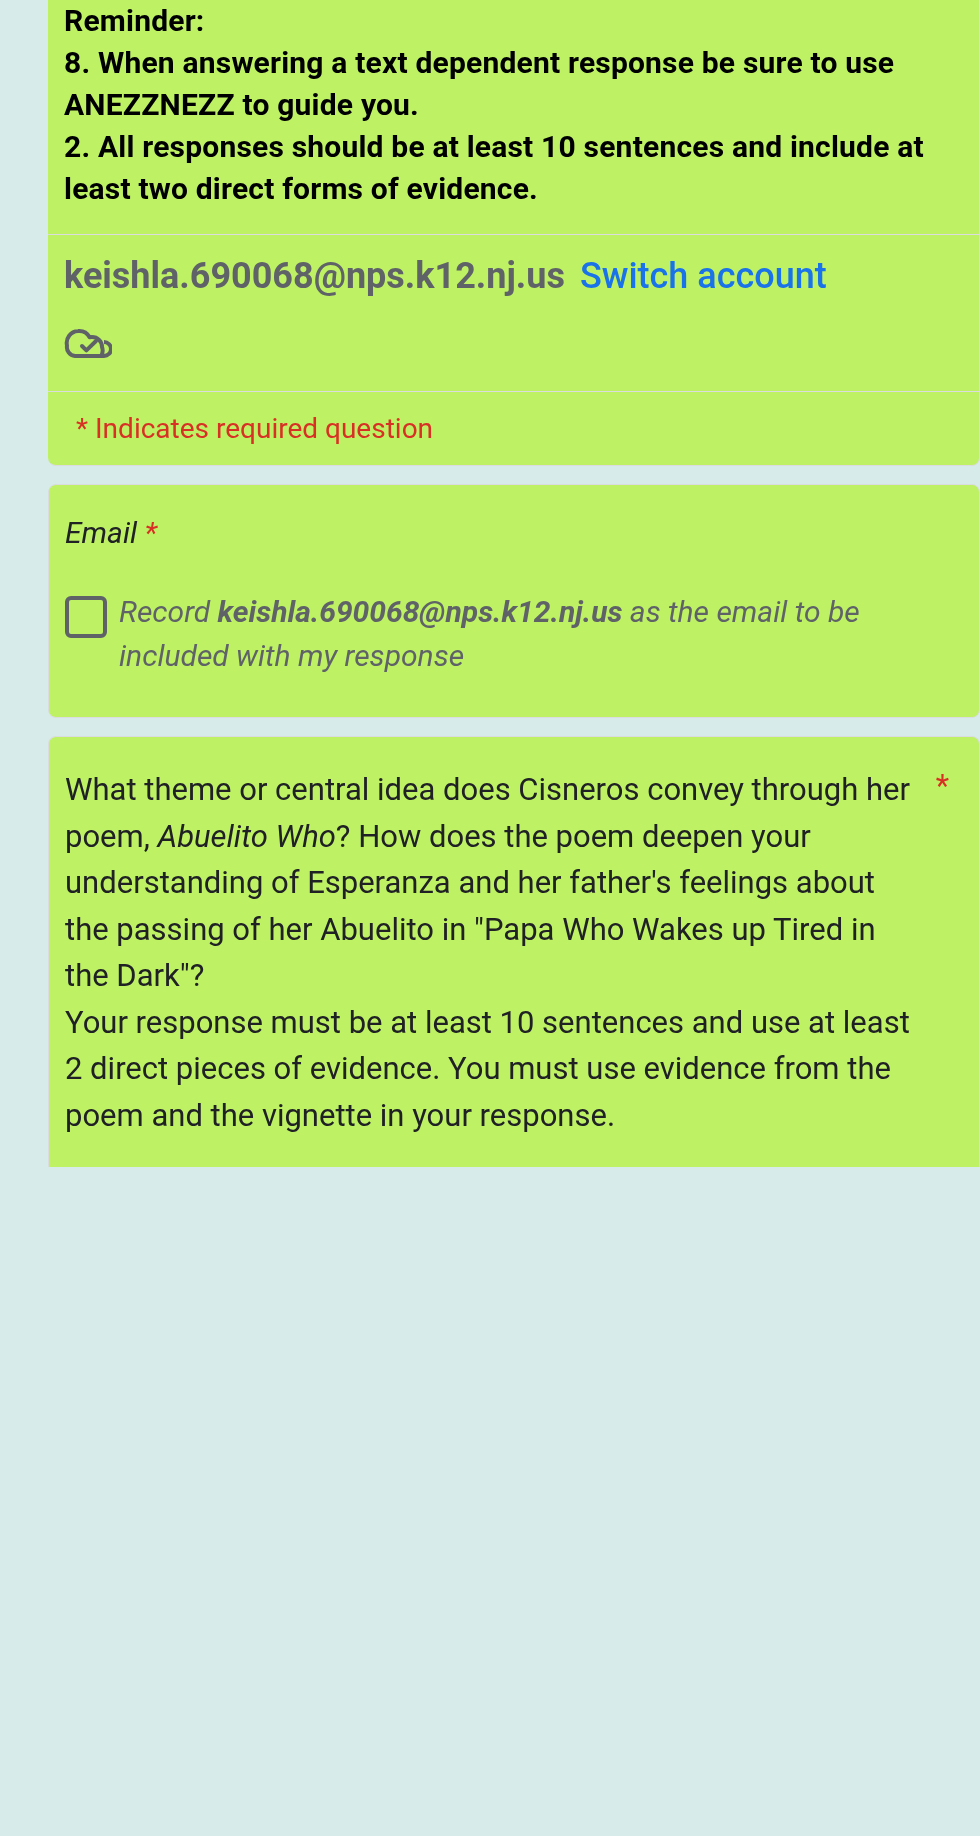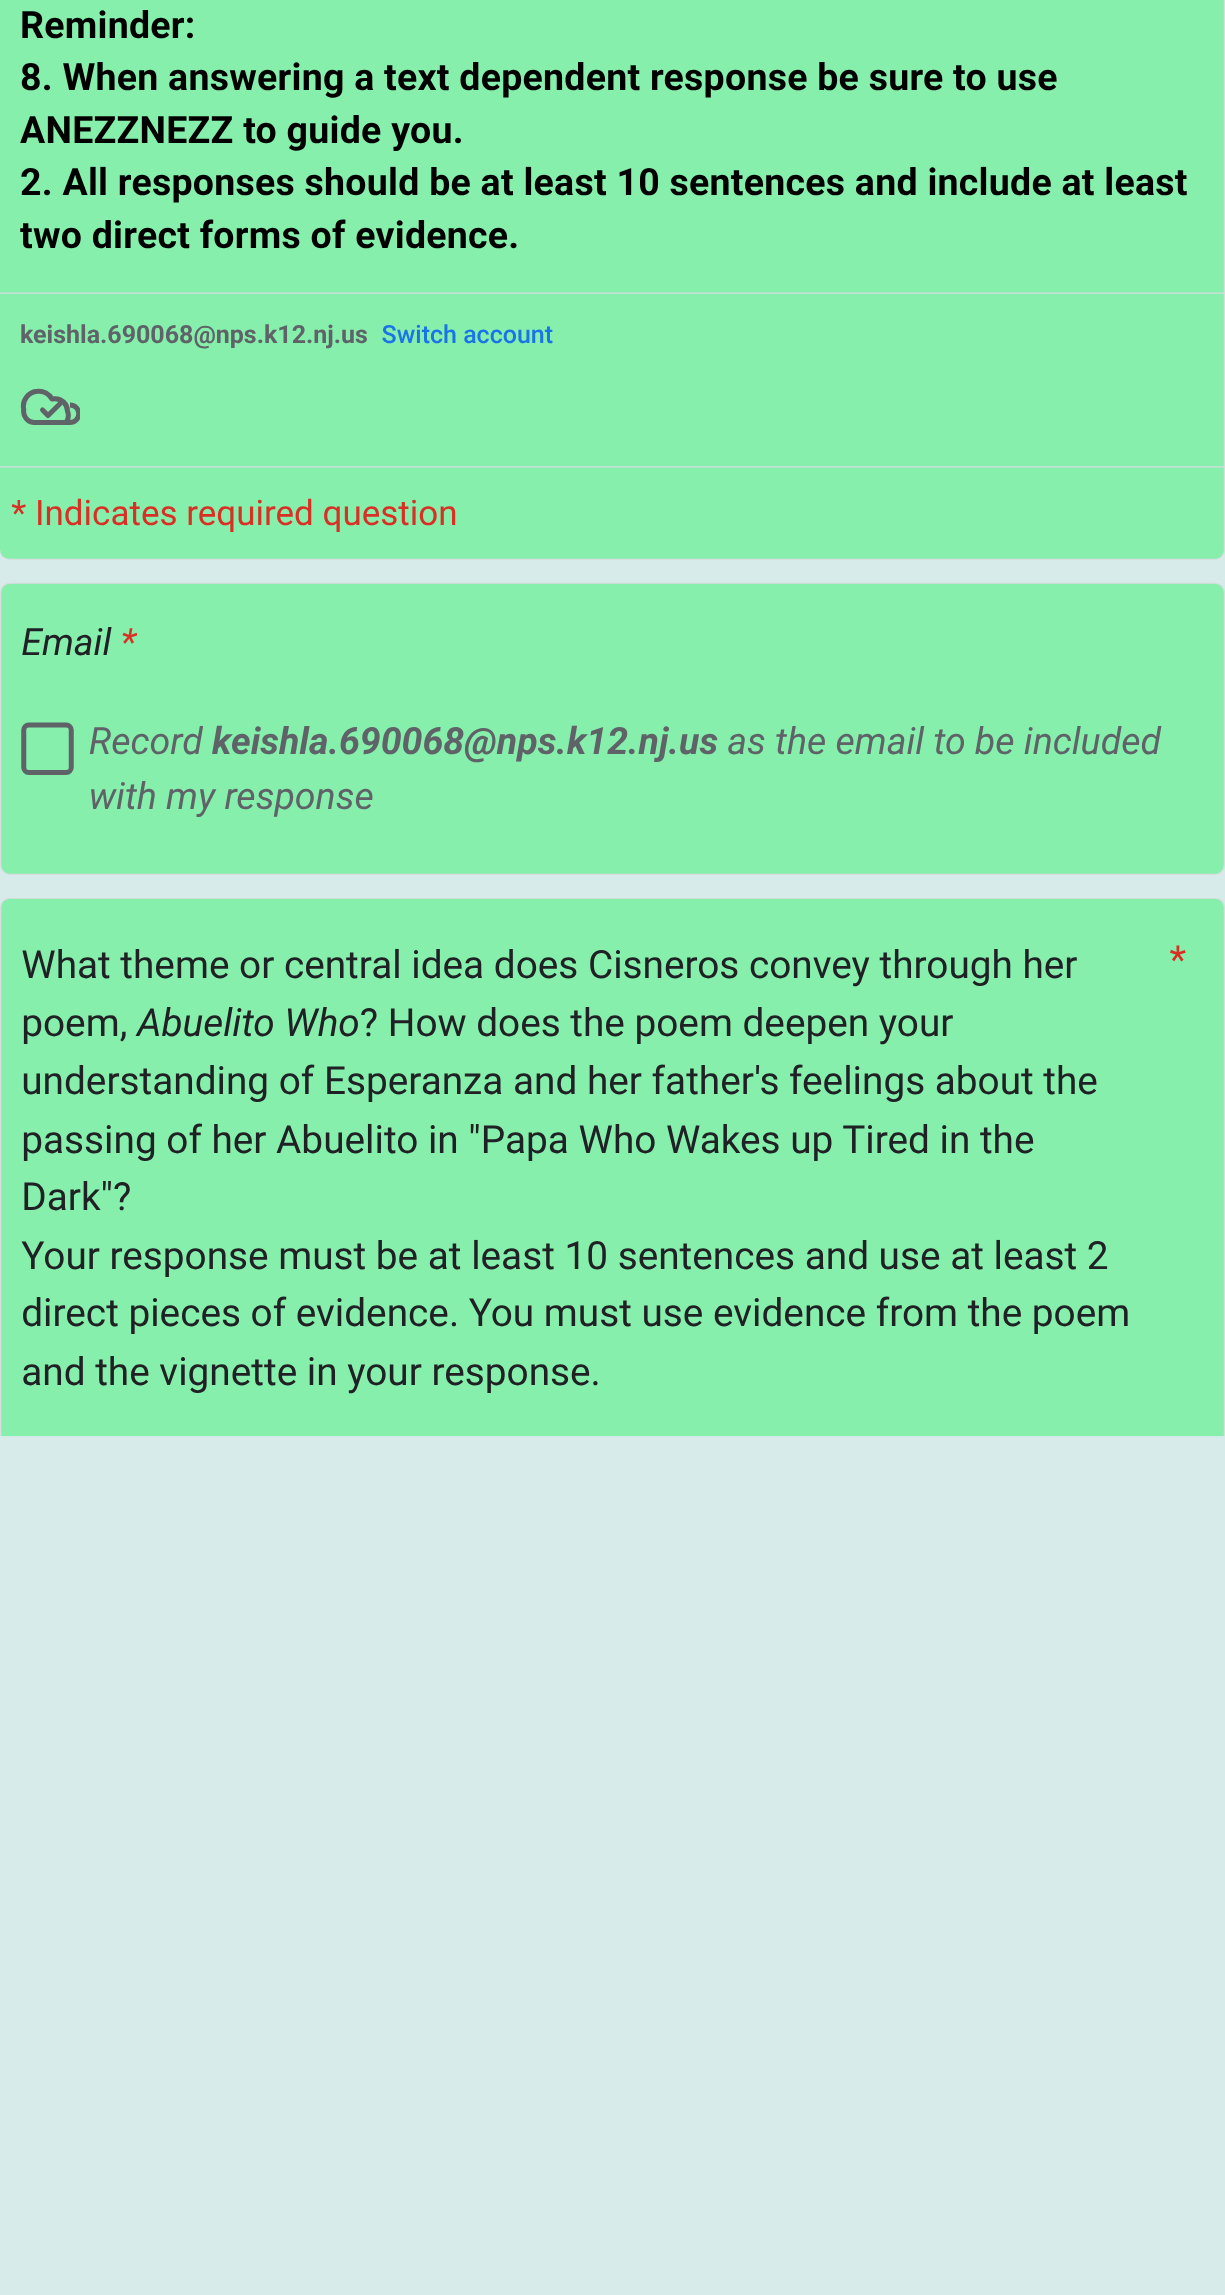--- a/index.html
+++ b/index.html
@@ -3,24 +3,25 @@
 <meta charset="utf-8">
 <style>
   * { box-sizing: border-box; margin: 0; padding: 0; }
   html, body {
     width: 980px;
     font-family: "Google Sans", Roboto, Arial, sans-serif;
     background: #d7ecea;
     color: #202124;
   }
   .card {
-    background: #86efac;
+    background: #bef264;
     border: 1px solid #dadce0;
     border-radius: 8px;
     margin-bottom: 18px;
+    margin-left: 48px;
   }
   .header-card {
     border-top-left-radius: 0;
     border-top-right-radius: 0;
     border-left: none;
     border-top: none;
     margin-bottom: 18px;
   }
   .header-content {
     padding: 0 24px 24px 16px;
@@ -31,21 +32,21 @@
     line-height: 1.4;
     color: #000;
     letter-spacing: 0.2px;
   }
   .divider {
     border: none;
     border-top: 1px solid #dadce0;
   }
   .account-row {
     padding: 20px 16px 24px 16px;
-    font-size: 20px;
+    font-size: 36px;
     color: #5f6368;
   }
   .account-email {
     color: #5f6368;
     font-weight: 700;
   }
   .switch-link {
     color: #1a73e8;
     font-weight: 500;
     text-decoration: none;
@@ -55,21 +56,21 @@
     padding: 0 16px 26px 16px;
   }
   .cloud-icon svg {
     width: 48px;
     height: 40px;
     fill: none;
     stroke: #5f6368;
     stroke-width: 2;
   }
   .required-note {
-    padding: 20px 16px 20px 9px;
+    padding: 20px 16px 20px 28px;
     color: #d93025;
     font-size: 28px;
   }
   .question-card {
     padding: 30px 24px 40px 16px;
     font-style: italic;
   }
   .q-title {
     font-size: 30px;
     color: #202124;

